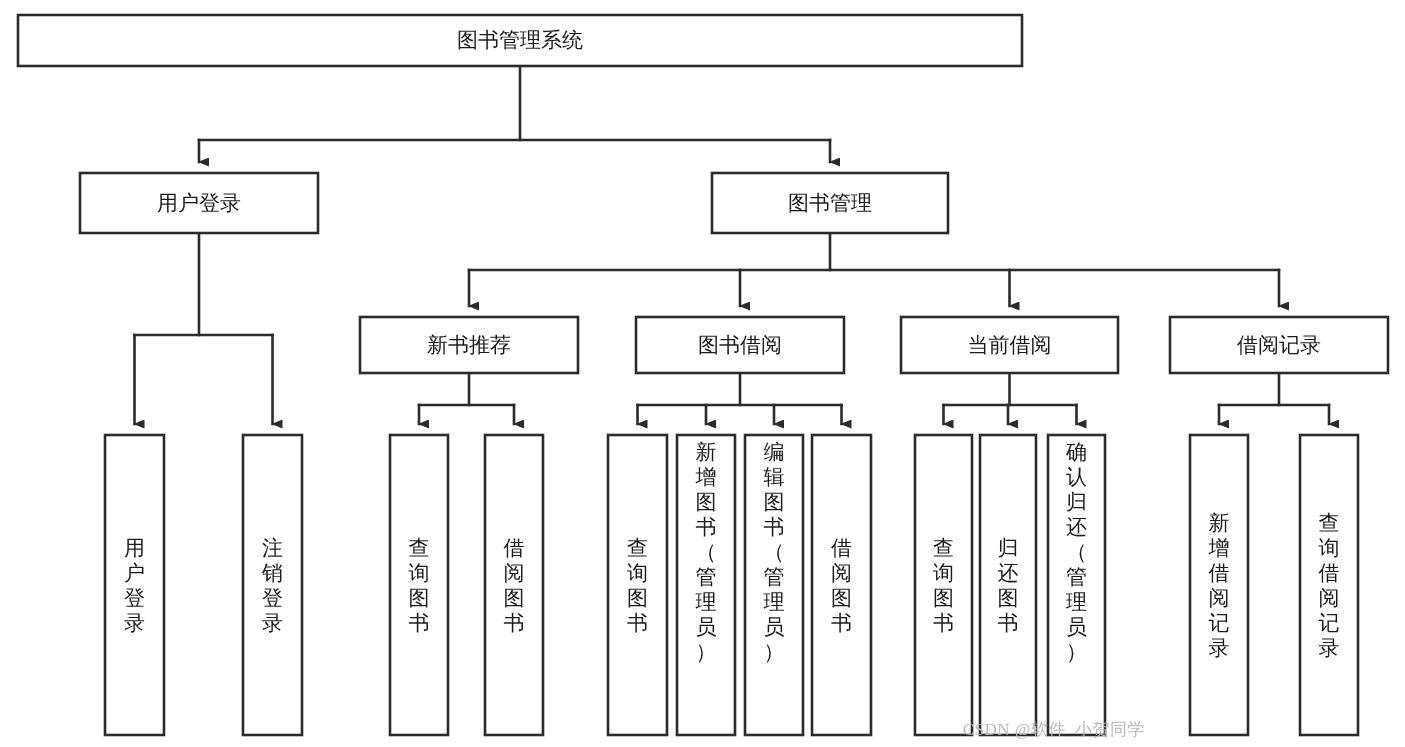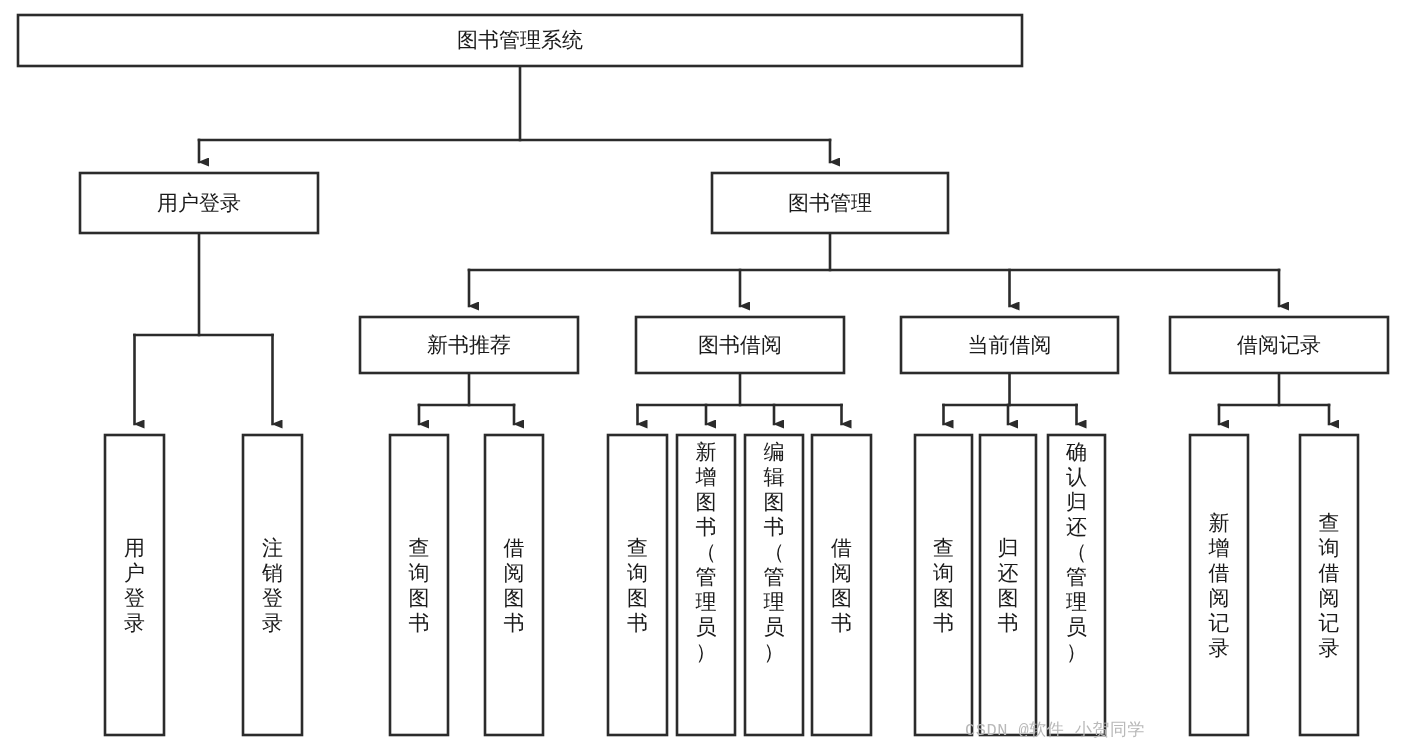--- a/index.html
+++ b/index.html
@@ -49,21 +49,21 @@
     font-family: "Liberation Sans", "DejaVu Sans", sans-serif;
     font-size: 21px;
     fill: #1a1a1a;
     text-anchor: middle;
     white-space: pre;
   }
   .watermark {
     position: absolute;
     right: 10px;
     bottom: 6px;
-    font-family: Liberation Mono, monospace;
+    font-family: Liberation Serif, serif;
     font-size: 17px;
     color: #b9b9b9;
     letter-spacing: 0.5px;
     user-select: none;
   }
 </style>
 </head>
 <body>
 
 <div id="diagram-root">

